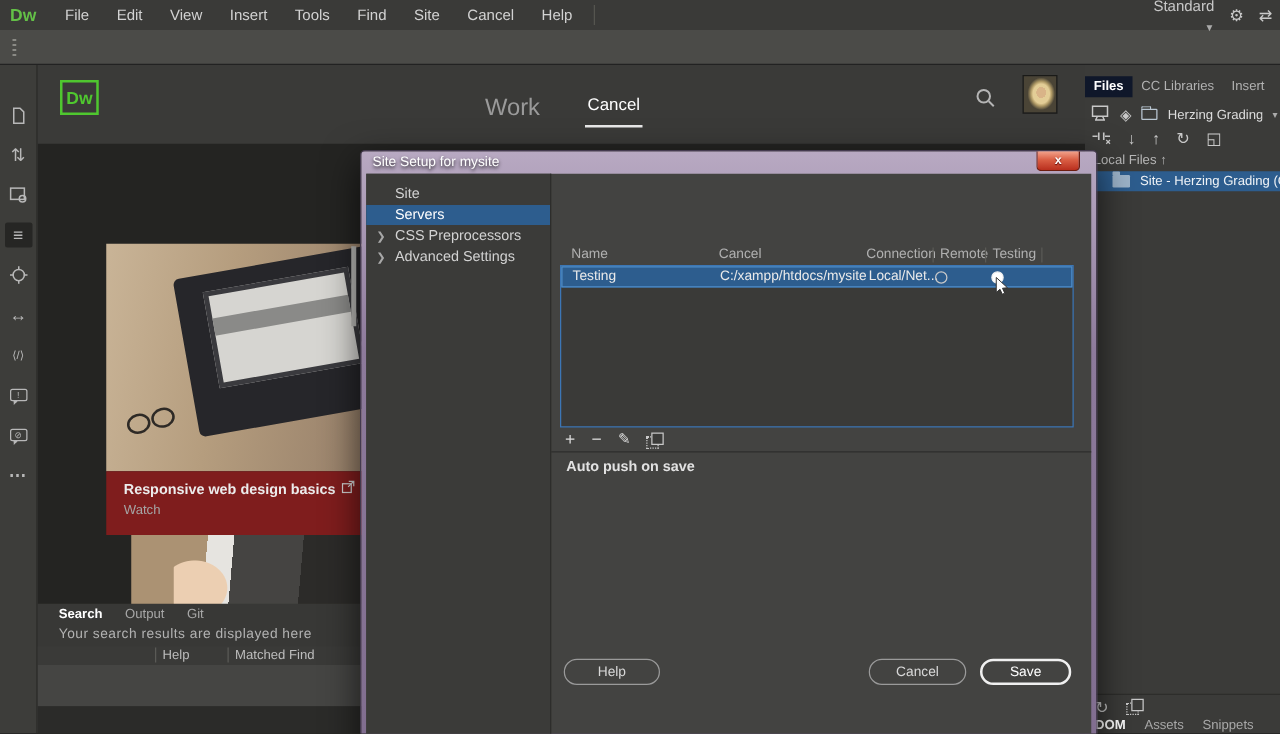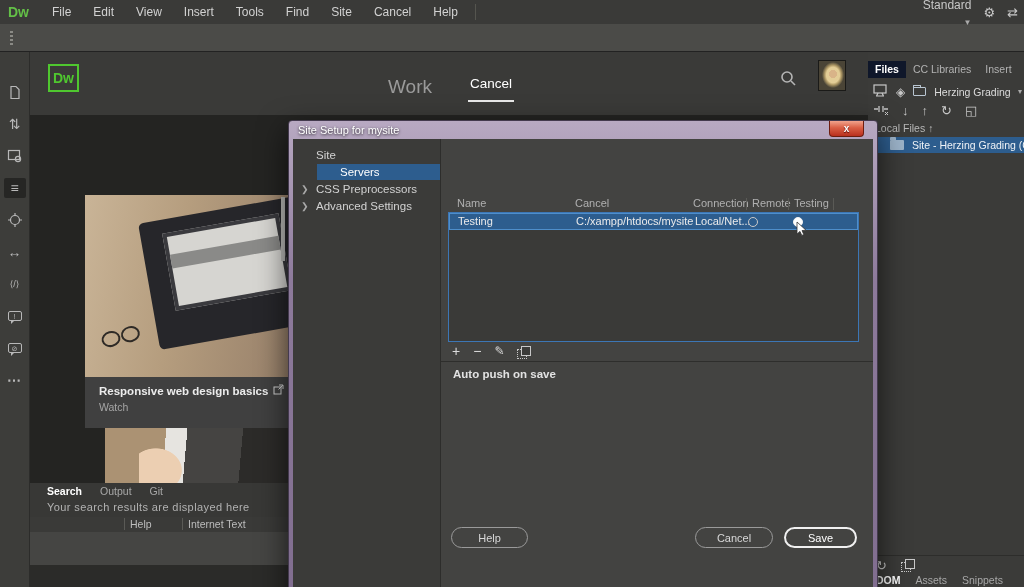--- a/index.html
+++ b/index.html
@@ -59,21 +59,21 @@
     background:linear-gradient(100deg,#c9b497 0%,#b59d7e 45%,#97806a 100%);}
   .laptop{position:absolute;right:-18px;top:14px;width:160px;height:128px;background:#26262a;
     transform:rotate(-10deg);border-radius:5px;}
   .lscreen{position:absolute;left:22px;top:14px;width:118px;height:78px;background:#d6d5d1;
     border:4px solid #3a3a3e;}
   .lband{position:absolute;left:0;top:18px;width:100%;height:14px;background:#8a8a88;}
   .glasses{position:absolute;left:16px;bottom:34px;width:44px;height:15px;transform:rotate(-14deg);}
   .glasses::before,.glasses::after{content:"";position:absolute;width:15px;height:12px;
     border:2px solid #2e2a26;border-radius:50%;top:0;}
   .glasses::before{left:0;} .glasses::after{left:20px;}
-  .caption{position:absolute;left:55px;top:262px;width:205px;height:51px;background:#404040;
+  .caption{position:absolute;left:55px;top:262px;width:205px;height:51px;background:#7f1d1d;
     padding:7px 12px 0 14px;}
   .cap-title{font-size:11.5px;font-weight:bold;color:#ececec;white-space:nowrap;}
   .cap-ext{display:inline-block;margin-left:5px;}
   .cap-watch{font-size:10.5px;color:#a5a5a5;margin-top:4px;}
   .img2{position:absolute;left:75px;top:313px;width:187px;height:56px;overflow:hidden;
     background:linear-gradient(95deg,#ab9273 0 32%,#e6e4e0 32% 43%,#454442 43% 72%,#2c2b29 72% 100%);}
   .hand{position:absolute;left:34px;top:16px;width:48px;height:44px;
     background:radial-gradient(ellipse at 35% 60%,#eccfb2 0 58%,rgba(0,0,0,0) 60%);}
   .scrollthumb{position:absolute;left:251px;top:82px;width:4px;height:64px;background:#b9b9b6;}
 
@@ -130,21 +130,21 @@
   .titlebar{position:absolute;left:4px;right:4px;top:0;height:18px;display:flex;align-items:center;
     padding-left:5px;font-size:11px;color:#fff;text-shadow:0 1px 3px rgba(0,0,0,.9);}
   .closebtn{position:absolute;right:13px;top:0;width:35px;height:16px;
     background:linear-gradient(#f2a38c,#da5f45 45%,#b92f1e);border:1px solid #6d1d10;border-top:none;
     border-radius:0 0 4px 4px;color:#fff;font-size:10px;font-weight:bold;
     display:flex;align-items:center;justify-content:center;text-shadow:0 1px 1px #500;}
   .dcontent{position:absolute;left:4px;right:4px;top:18px;bottom:4px;background:#434341;display:flex;}
   .dsidebar{width:148px;background:#3b3b39;border-right:1px solid #2d2d2b;padding-top:8px;
     font-size:11.5px;color:#d2d2d2;flex:0 0 auto;}
   .ds-item{height:16px;line-height:16px;padding-left:23px;position:relative;margin-bottom:1px;}
-  .ds-item.sel{background:#2d5d8e;color:#fff;margin-left:24px;}
+  .ds-item.sel{background:#2d5d8e;color:#fff;}
   .ds-chev{position:absolute;left:8px;top:0;font-size:9px;color:#a8a8a8;}
   .dmain{position:relative;flex:1;font-size:11.5px;}
   .intro{position:absolute;left:12px;top:10px;width:410px;line-height:1.33;color:#cccccc;}
   .thead{position:absolute;left:0;top:58px;right:0;height:14px;font-size:11px;color:#b0b0b0;}
   .th{position:absolute;top:0;}
   .thsep{position:absolute;top:1px;width:1px;height:12px;background:#5a5a56;}
   .tbox{position:absolute;left:7px;top:73px;width:411px;height:130px;background:#3a3a38;
     border:1px solid #3c76b5;}
   .trow{position:relative;height:17px;background:#2d5d8e;border:1px solid #4e8ecb;
     color:#eaeaea;font-size:11px;line-height:15px;}
@@ -265,21 +265,21 @@
       <div class="sp-tabs">
         <span class="sp-tab on">Search</span>
         <span class="sp-tab">Output</span>
         <span class="sp-tab">Git</span>
       </div>
       <div class="sp-msg">Your search results are displayed here</div>
       <div class="sp-cols">
         <span class="sp-vline" style="left:94px;"></span>
         <span class="sp-col-line">Help</span>
         <span class="sp-vline" style="left:152px;"></span>
-        <span class="sp-col-match">Internet Text</span>
+        <span class="sp-col-match">Matched Find</span>
       </div>
       <div class="sp-body"></div>
       <div class="sp-rest"></div>
     </div>
   </div>
 
   <div class="rpanel">
     <div class="rp-tabs">
       <span class="rp-tab on">Files</span>
       <span class="rp-tab">CC Libraries</span>

